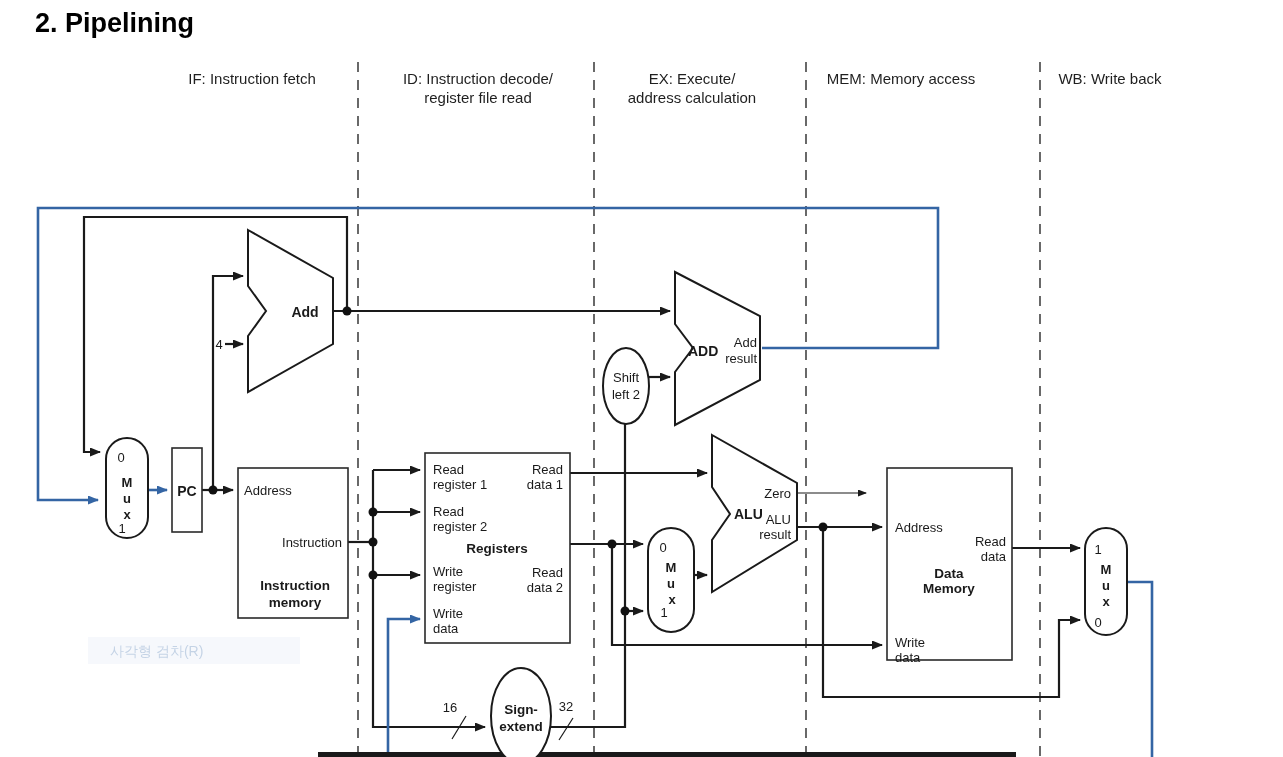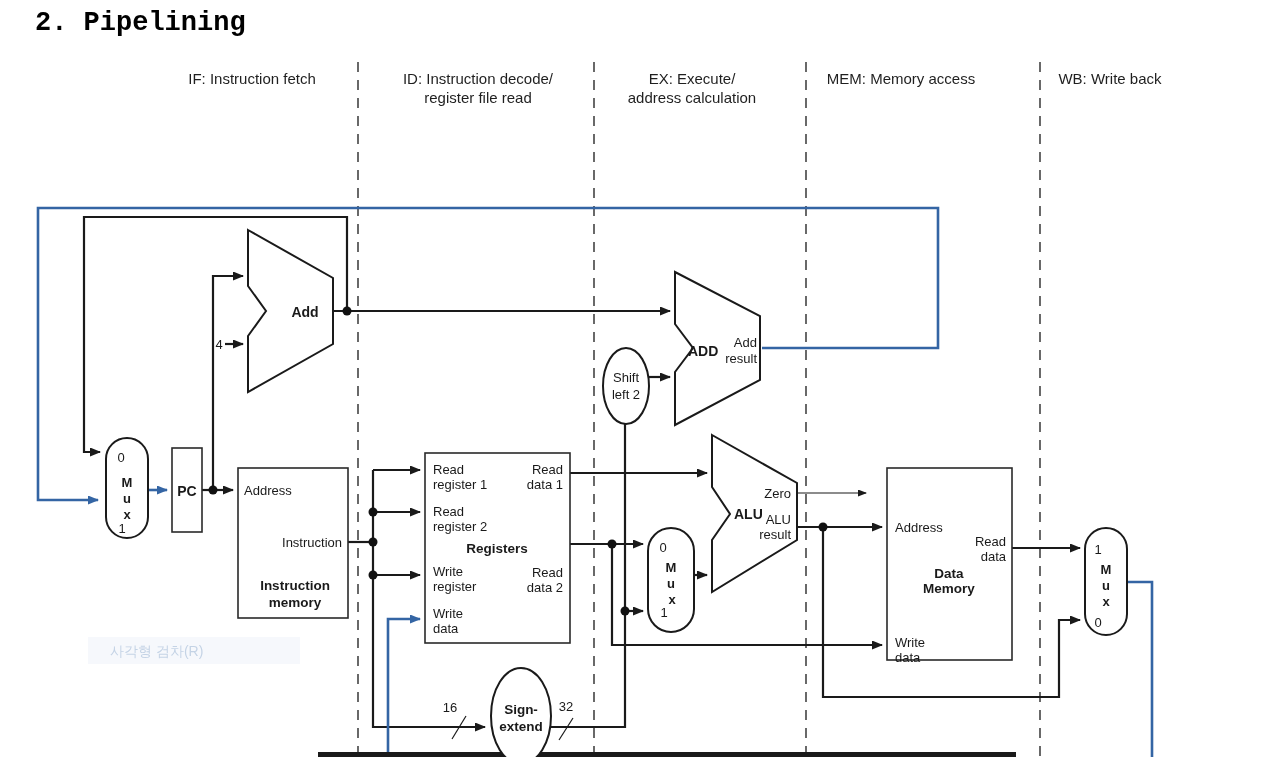--- a/index.html
+++ b/index.html
@@ -1,19 +1,19 @@
 <!DOCTYPE html>
 <html><head>
 <meta charset="utf-8">
 <style>
   html,body{margin:0;padding:0;background:#ffffff;}
   #canvas{position:relative;width:1283px;height:757px;background:#ffffff;overflow:hidden;
           font-family:"Liberation Sans",sans-serif;}
   #doc-title{position:absolute;left:35px;top:8px;margin:0;
-             font-family:Liberation Mono, monospace;
+             font-family:Liberation Sans, sans-serif;
              font-size:27px;font-weight:bold;color:#000;}
   svg{position:absolute;left:0;top:0;}
   .wire{fill:none;stroke:#1a1a1a;stroke-width:2.2;}
   .wire-thin{fill:none;stroke:#1a1a1a;stroke-width:1.2;}
   .wire-blue{fill:none;stroke-width:2.6;}
   .box{fill:#ffffff;stroke:#2a2a2a;stroke-width:1.6;}
   .shape{fill:#ffffff;stroke:#1a1a1a;stroke-width:2;}
   .divider{stroke:#2a2a2a;stroke-width:1.4;stroke-dasharray:10 8;fill:none;}
   .dot{fill:#111;stroke:none;}
   text{font-family:"Liberation Sans",sans-serif;fill:#1a1a1a;}

